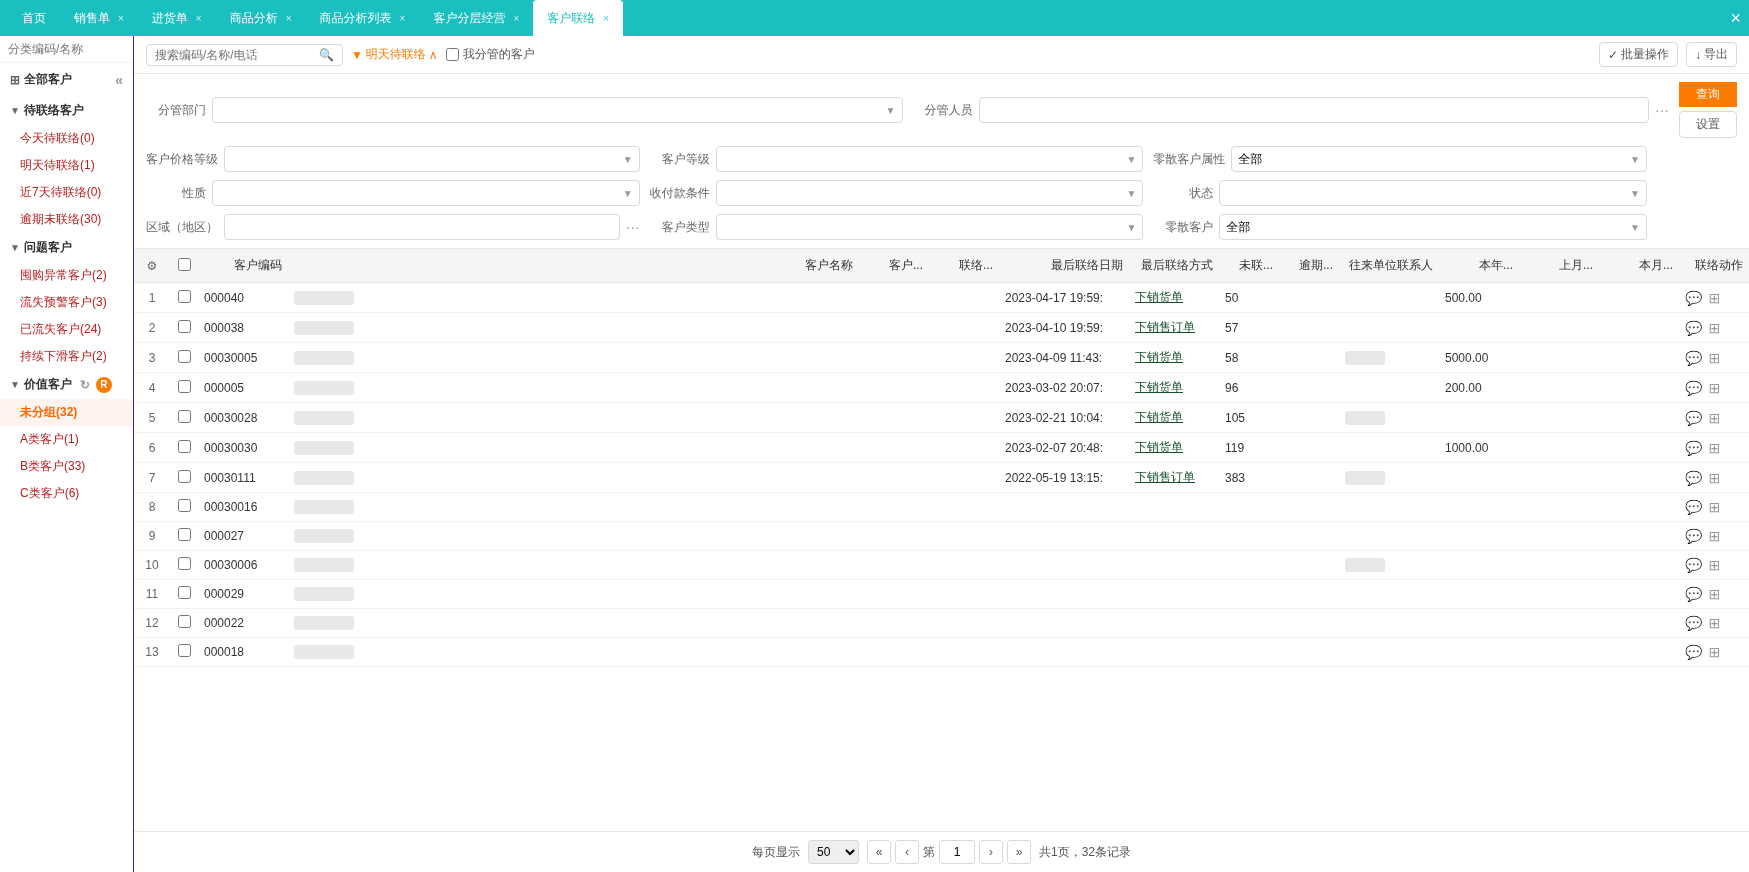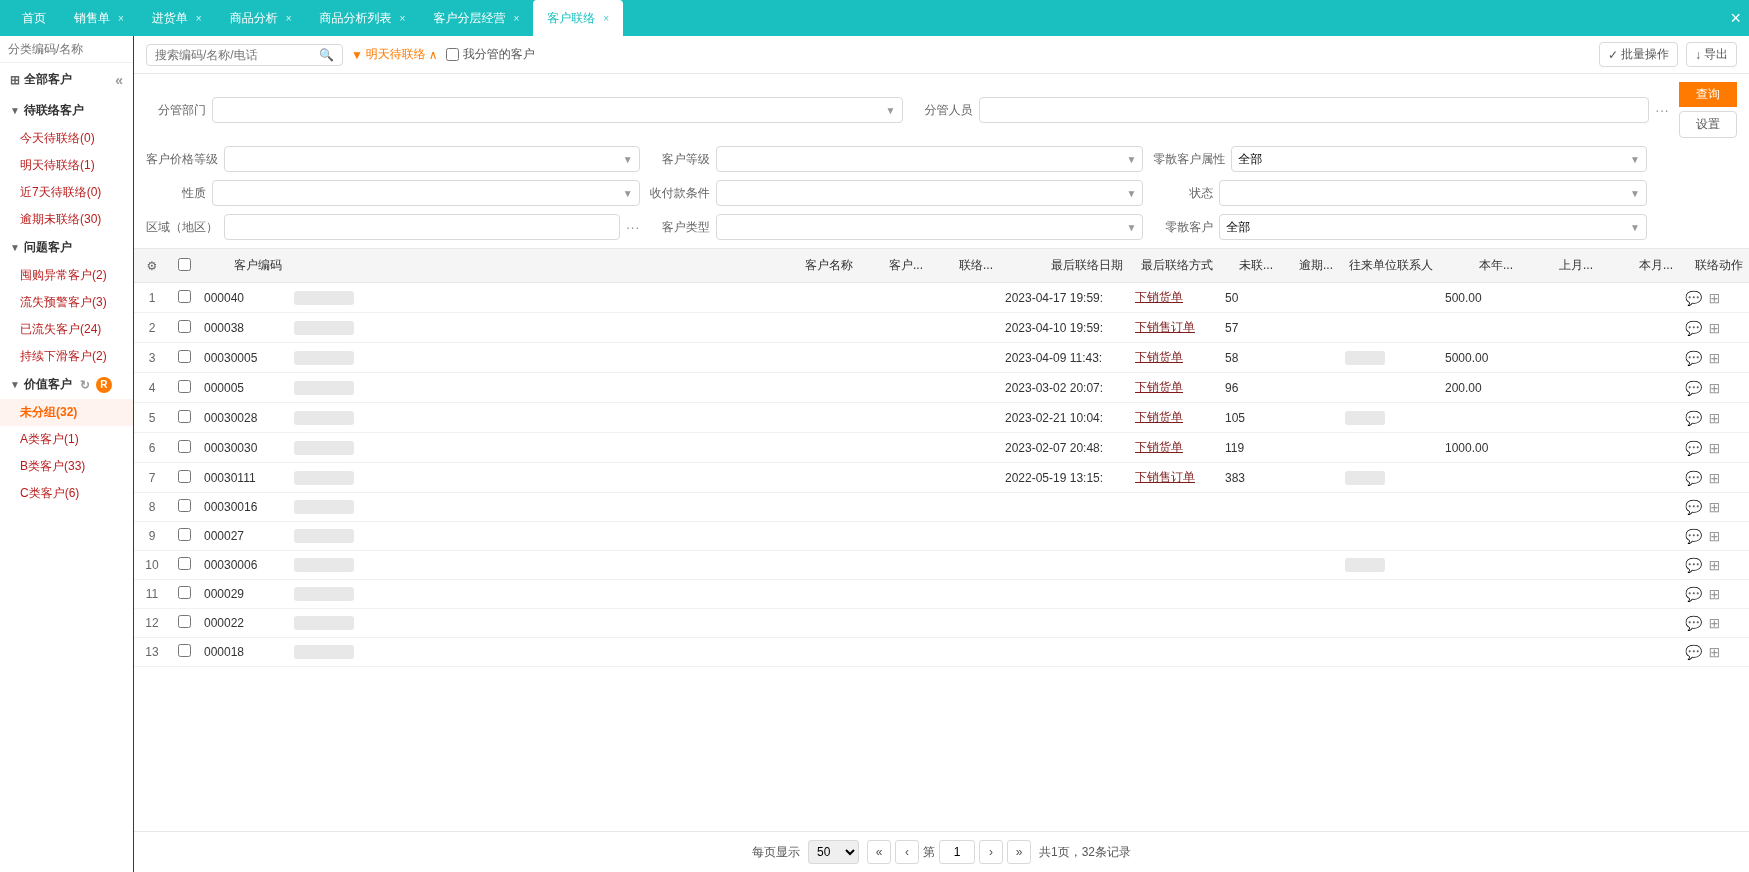--- a/index.html
+++ b/index.html
@@ -68,21 +68,21 @@
     .col-contact { width: 70px; }
     .col-last-date { width: 130px; }
     .col-last-way { width: 90px; }
     .col-no-contact { width: 60px; margin-left: 17px; }
     .col-overdue { width: 60px; }
     .col-partner { width: 100px; }
     .col-this-year { width: 80px; }
     .col-last-month { width: 80px; }
     .col-this-month { width: 80px; }
     .col-action { width: 70px; }
-    .link { color: #7f1d1d; cursor: pointer; text-decoration: underline; }
+    .link { color: #14532d; cursor: pointer; text-decoration: underline; }
     .action-icons { display: flex; gap: 6px; align-items: center; color: #999; }
     .action-icons span { cursor: pointer; font-size: 14px; }
     .blurred { background: #e8e8e8; color: transparent; border-radius: 3px; display: inline-block; min-width: 60px; height: 14px; vertical-align: middle; }
     .blurred-sm { background: #e8e8e8; color: transparent; border-radius: 3px; display: inline-block; min-width: 40px; height: 14px; vertical-align: middle; }
     .settings-icon { color: #666; cursor: pointer; }
 
     
     .table-footer { display: flex; align-items: center; justify-content: center; padding: 8px 12px; background: #fff; border-top: 1px solid #e8e8e8; gap: 8px; font-size: 12px; color: #555; }
     .pagination { display: flex; align-items: center; gap: 4px; }
     .page-btn { border: 1px solid #d9d9d9; background: #fff; color: #555; width: 24px; height: 24px; display: flex; align-items: center; justify-content: center; cursor: pointer; border-radius: 3px; font-size: 12px; }

